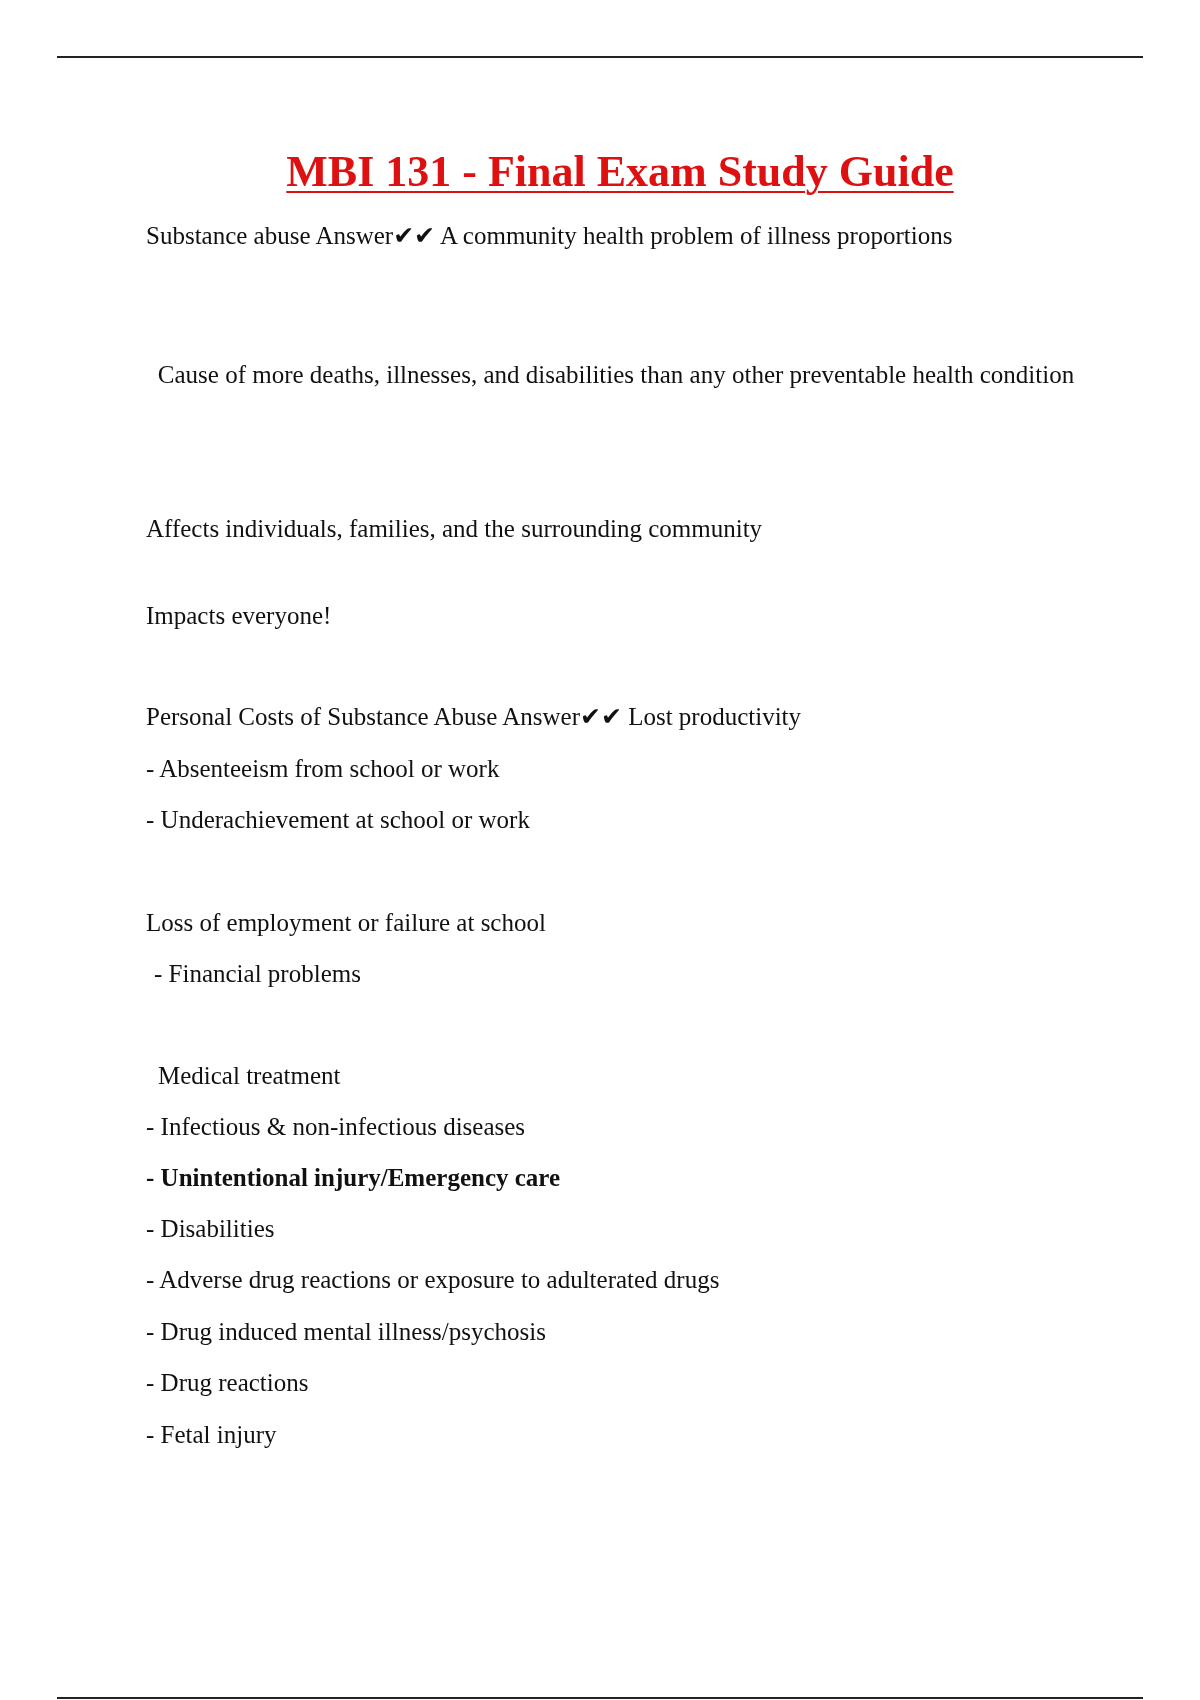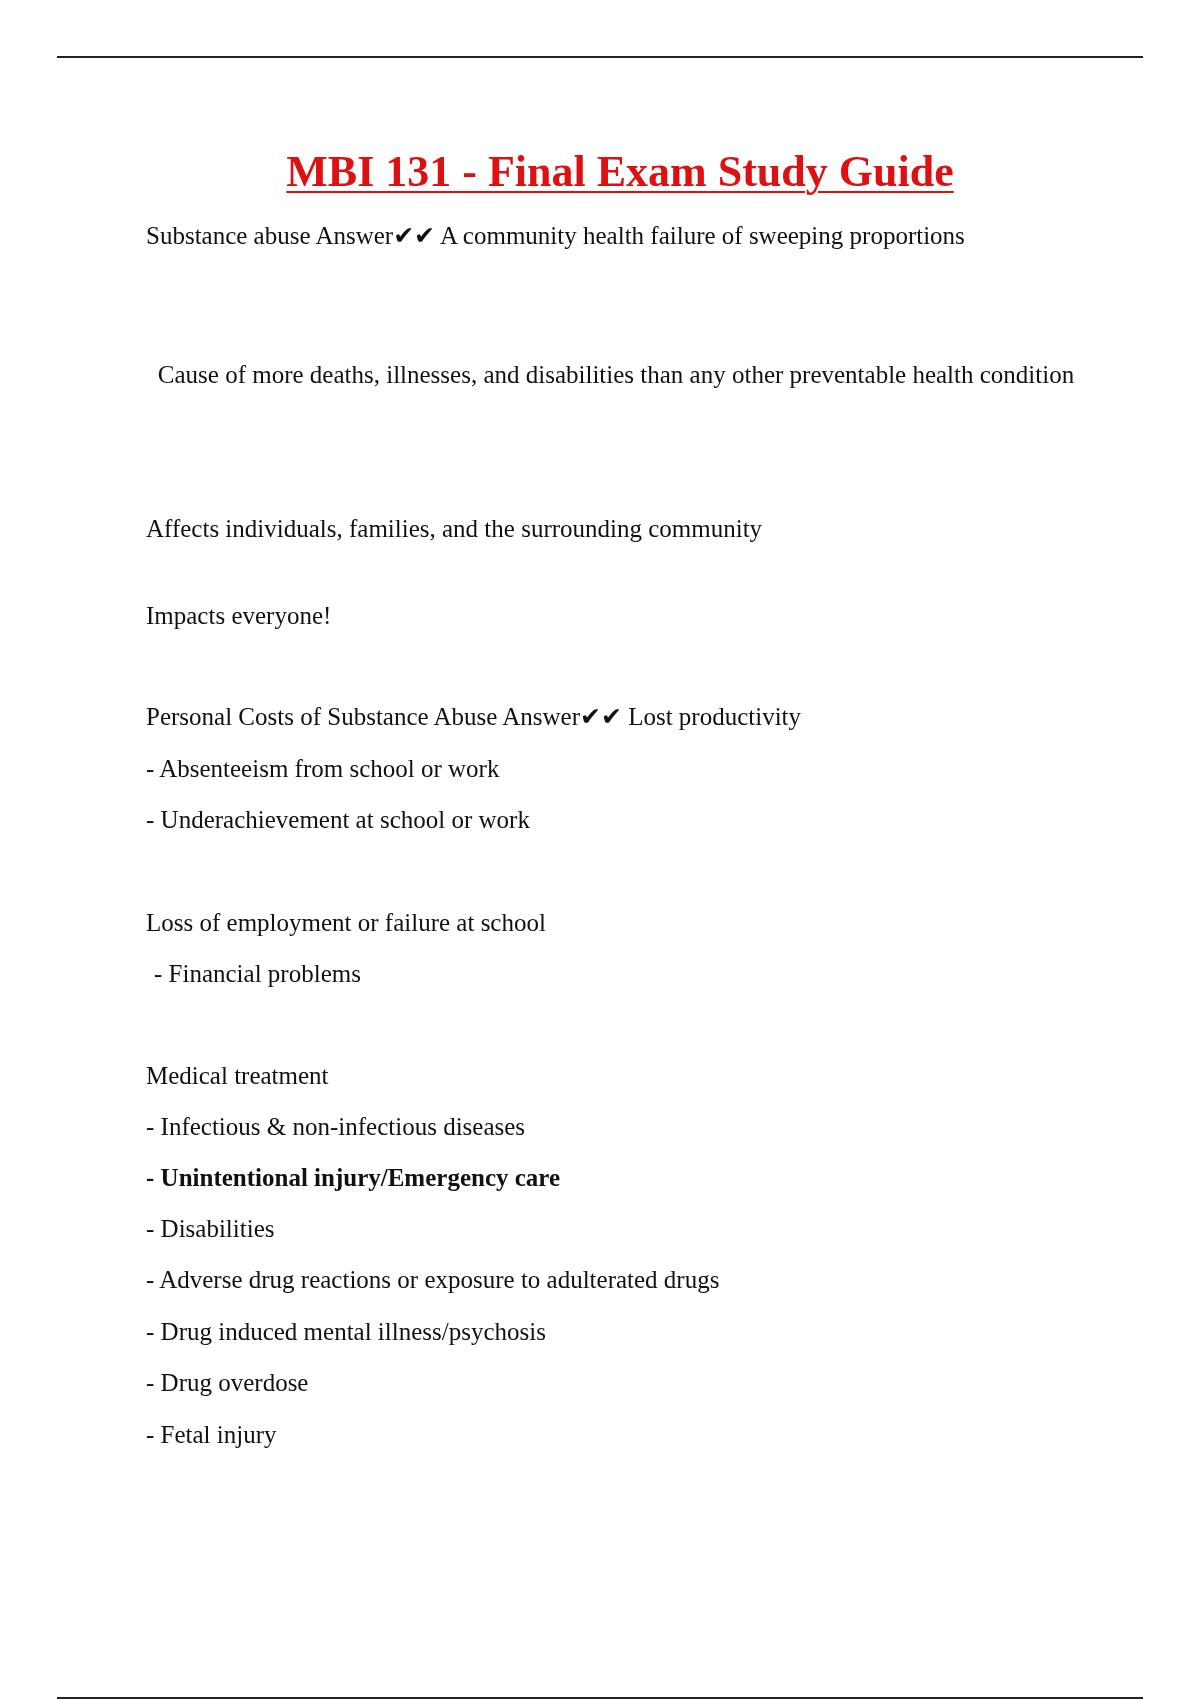--- a/index.html
+++ b/index.html
@@ -13,31 +13,31 @@
            text-decoration-thickness:2px; text-underline-offset:5px; letter-spacing:0px; }
   .p { position:absolute; left:146px; width:940px; font-size:25px; line-height:36px; }
 </style>
 </head>
 <body>
 
 <div class="rule top"></div>
 
 <div class="title">MBI 131 - Final Exam Study Guide</div>
 
-<div class="p" style="top:218px;">Substance abuse Answer✔✔ A community health failure of sweeping proportions</div>
+<div class="p" style="top:218px;">Substance abuse Answer✔✔ A community health problem of illness proportions</div>
 <div class="p" style="top:357px;text-align:center;">Cause of more deaths, illnesses, and disabilities than any other preventable health condition</div>
 <div class="p" style="top:495px;margin-top:16px;">Affects individuals, families, and the surrounding community</div>
 <div class="p" style="top:598px;">Impacts everyone!</div>
 <div class="p" style="top:699px;">Personal Costs of Substance Abuse Answer✔✔ Lost productivity</div>
 <div class="p" style="top:751px;">- Absenteeism from school or work</div>
 <div class="p" style="top:802px;">- Underachievement at school or work</div>
 <div class="p" style="top:905px;">Loss of employment or failure at school</div>
 <div class="p" style="top:956px;margin-left:8px;">- Financial problems</div>
-<div class="p" style="top:1058px;">Medical treatment</div>
+<div class="p" style="top:1058px;margin-left:12px;">Medical treatment</div>
 <div class="p" style="top:1109px;">- Infectious &amp; non-infectious diseases</div>
 <div class="p" style="top:1160px;font-weight:bold;">- Unintentional injury/Emergency care</div>
 <div class="p" style="top:1211px;">- Disabilities</div>
 <div class="p" style="top:1262px;">- Adverse drug reactions or exposure to adulterated drugs</div>
 <div class="p" style="top:1314px;">- Drug induced mental illness/psychosis</div>
-<div class="p" style="top:1365px;">- Drug overdose</div>
+<div class="p" style="top:1365px;">- Drug reactions</div>
 <div class="p" style="top:1417px;">- Fetal injury</div>
 
 <div class="rule bottom"></div>
 
 </body></html>

